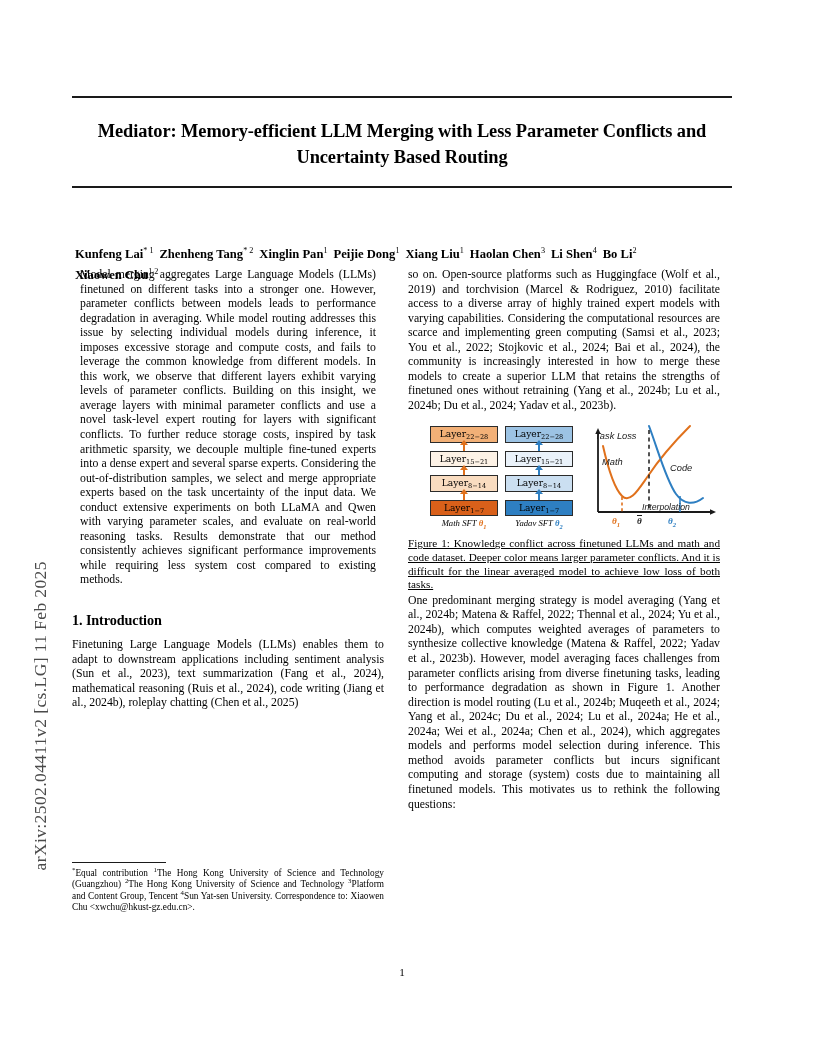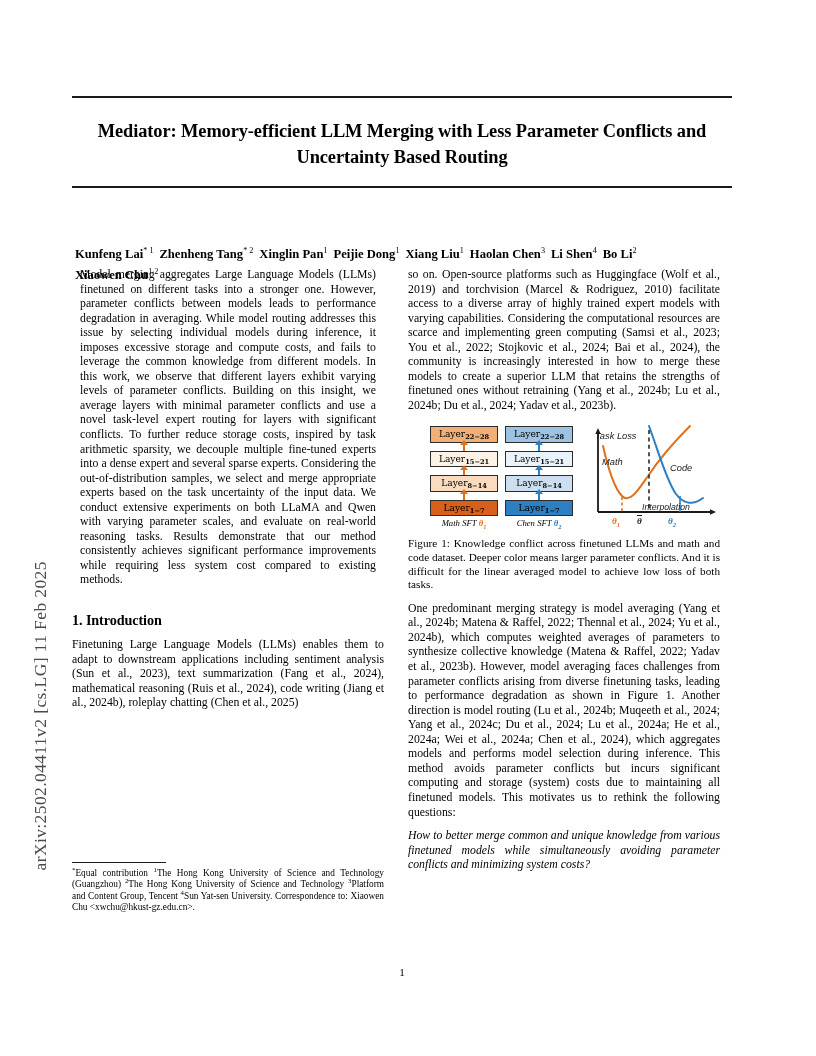--- a/index.html
+++ b/index.html
@@ -173,21 +173,22 @@
   }
   #figure-graphic {
     position: relative;
     width: 312px;
     height: 108px;
   }
   .fig-caption {
     font-size: 11.2px;
     line-height: 13.6px;
     text-align: justify;
-    margin: 7px 0 10px 0;
+    margin: 7px 0 2px 0;
+    text-decoration: underline;
   }
 
   
   .layer-col {
     position: absolute;
     width: 68px;
   }
   #layer-col-math { left: 22px; top: 4px; }
   #layer-col-code { left: 97px; top: 4px; }
 
@@ -198,21 +199,21 @@
     box-sizing: border-box;
     border: 1.1px solid #2b2b2b;
     font-size: 9.1px;
     line-height: 14px;
     text-align: center;
     white-space: nowrap;
     font-family: "DejaVu Serif", "Liberation Serif", serif;
   }
   .layer-box sub {
     font-size: 6.6px;
-    font-weight: bold;
+    font-weight: normal;
     vertical-align: baseline;
     position: relative;
     top: 2px;
   }
   .arrow-gap {
     height: 8px;
     position: relative;
   }
   .arrow-gap .shaft {
     position: absolute;
@@ -369,21 +370,21 @@
             </div>
           <div class="layer-box" style="background:#CBDFF1;"><span>Layer</span><sub>8−14</sub></div>
           <div class="arrow-gap arrow-blue">
               <div class="shaft"></div>
               <div class="head"></div>
             </div>
           <div class="layer-box" style="background:#2E7FC2;"><span>Layer</span><sub>1−7</sub></div>
         </div>
 
         <div class="stack-label" id="label-math"><span>Math SFT </span><span class="theta-o"><span>θ</span><sub>1</sub></span></div>
-        <div class="stack-label" id="label-code"><span>Chen SFT </span><span class="theta-b"><span>θ</span><sub>2</sub></span></div>
+        <div class="stack-label" id="label-code"><span>Yadav SFT </span><span class="theta-b"><span>θ</span><sub>2</sub></span></div>
 
         <div id="loss-plot">
           <svg width="136" height="104" viewBox="0 0 136 104">
 
             <line x1="14" y1="8" x2="14" y2="88" stroke="#1a1a1a" stroke-width="1.8"></line>
             <polygon points="14,4 11.3,10 16.7,10" fill="#1a1a1a"></polygon>
             <line x1="14" y1="88" x2="128" y2="88" stroke="#1a1a1a" stroke-width="1.8"></line>
             <polygon points="132,88 126,85.3 126,90.7" fill="#1a1a1a"></polygon>
 
             <path d="M 19,22 C 24,44 30,64 38,72 C 46,80 54,66 64,52 C 76,34 92,16 106,2" fill="none" stroke="#E0711C" stroke-width="2.0" stroke-linecap="round"></path>
@@ -403,18 +404,17 @@
           <span class="tick-label" id="tick-t1">θ<sub>1</sub></span>
           <span class="tick-label" id="tick-tbar"><span class="ovb">θ</span></span>
           <span class="tick-label" id="tick-t2">θ<sub>2</sub></span>
         </div>
 
       </div>
       <figcaption class="fig-caption">Figure 1: Knowledge conflict across finetuned LLMs and math and code dataset. Deeper color means larger parameter conflicts. And it is difficult for the linear averaged model to achieve low loss of both tasks.</figcaption>
     </figure>
 
     <p class="body-text">One predominant merging strategy is model averaging (Yang et al., 2024b; Matena &amp; Raffel, 2022; Thennal et al., 2024; Yu et al., 2024b), which computes weighted averages of parameters to synthesize collective knowledge (Matena &amp; Raffel, 2022; Yadav et al., 2023b). However, model averaging faces challenges from parameter conflicts arising from diverse finetuning tasks, leading to performance degradation as shown in Figure 1. Another direction is model routing (Lu et al., 2024b; Muqeeth et al., 2024; Yang et al., 2024c; Du et al., 2024; Lu et al., 2024a; He et al., 2024a; Wei et al., 2024a; Chen et al., 2024), which aggregates models and performs model selection during inference. This method avoids parameter conflicts but incurs significant computing and storage (system) costs due to maintaining all finetuned models. This motivates us to rethink the following questions:</p>
-    <p class="body-text italic-q">How to better merge common and unique knowledge from various finetuned models while simultaneously avoiding parameter conflicts and minimizing system costs?</p>
   </div>
 
   <div id="page-number">1</div>
 
 </div>
 
 </body></html>

